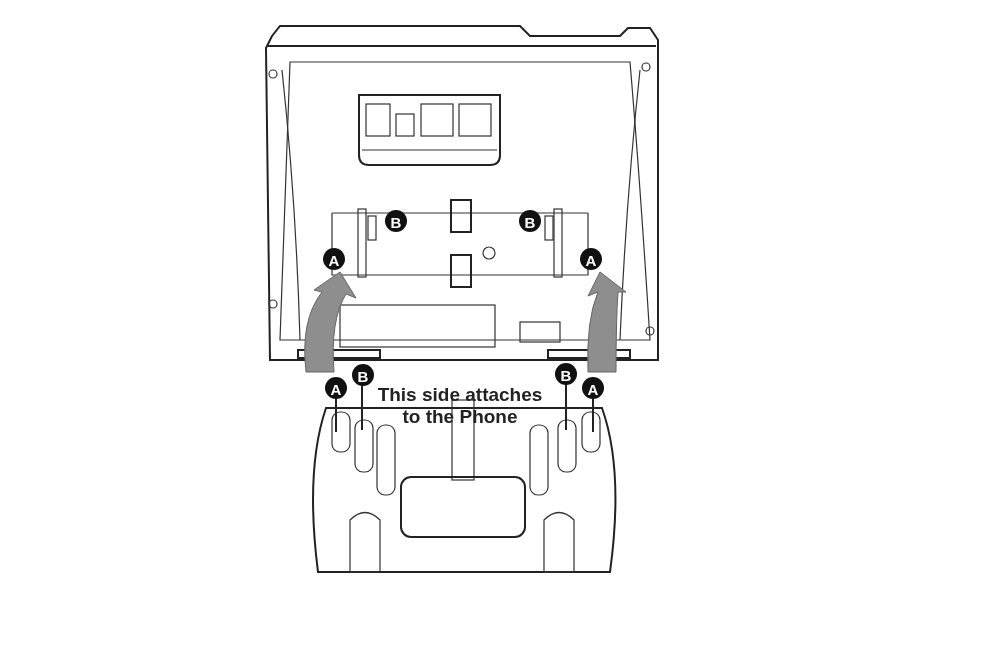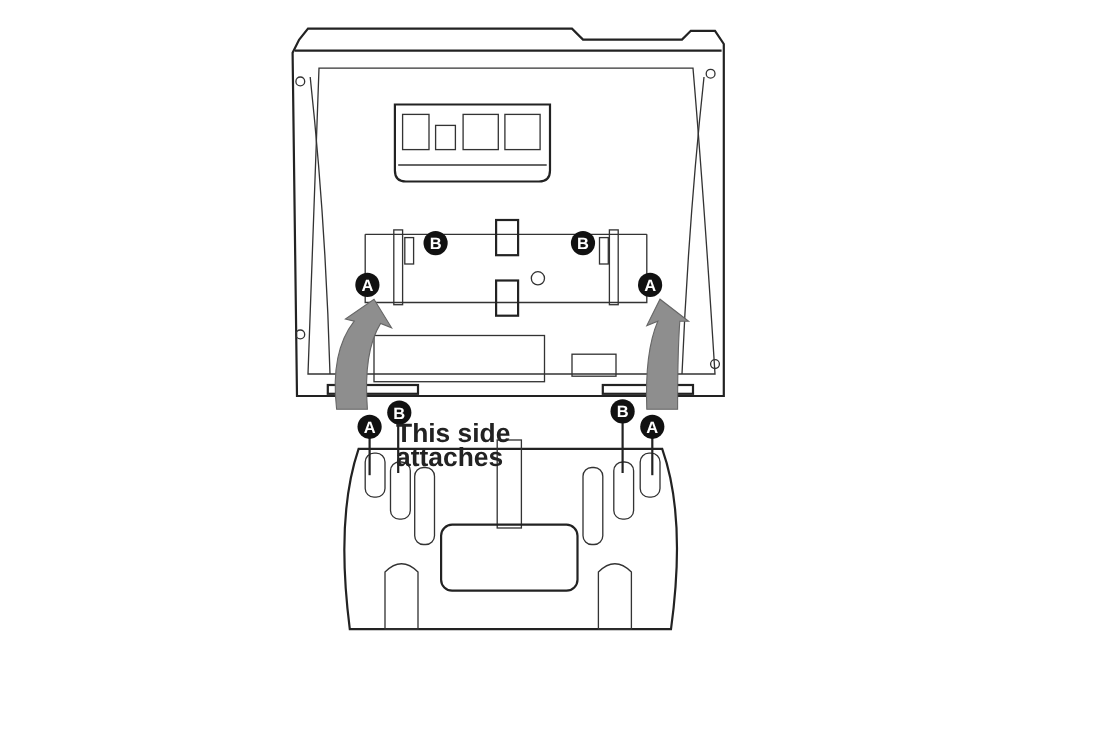--- a/index.html
+++ b/index.html
@@ -1,21 +1,21 @@
 <!DOCTYPE html>
 <html><head>
 <meta charset="utf-8">
 <style>
   html,body{margin:0;padding:0;background:#fff;}
   body{width:1001px;height:671px;position:relative;overflow:hidden;font-family:"Liberation Sans",sans-serif;}
   svg{position:absolute;left:0;top:0;}
   .ln{fill:none;stroke:#222;stroke-width:2;}
   .thin{fill:none;stroke:#333;stroke-width:1.2;}
   .lbl{font-family:"Liberation Sans",sans-serif;font-weight:bold;font-size:15px;fill:#fff;text-anchor:middle;dominant-baseline:central;}
-  .cap{position:absolute;left:360px;top:384px;width:200px;font-weight:bold;font-size:24px;line-height:22px;color:#222;}
+  .cap{position:absolute;left:360px;top:384px;width:200px;text-align:center;font-weight:bold;font-size:19px;line-height:22px;color:#222;}
   .arrow{fill:#8e8e8e;stroke:#666;stroke-width:1;}
 </style>
 </head>
 <body>
 
 <svg width="1001" height="671" viewBox="0 0 1001 671">
 
   <g>
     <path class="ln" d="M272 36 L280 26 L520 26 L530 36 L620 36 L628 28 L650 28 L658 40 L658 360 L270 360 L266 48 Z"></path>
     <path class="ln" d="M268 46 L656 46"></path>
@@ -103,13 +103,14 @@
       <text class="lbl" x="566" y="375">B</text>
     </g>
   <g>
       <circle cx="593" cy="388" r="11" fill="#111"></circle>
       <text class="lbl" x="593" y="389">A</text>
     </g>
 </svg>
 
 <div class="cap">
   <div>This side attaches</div>
+  <div>to the Phone</div>
 </div>
 
 </body></html>

